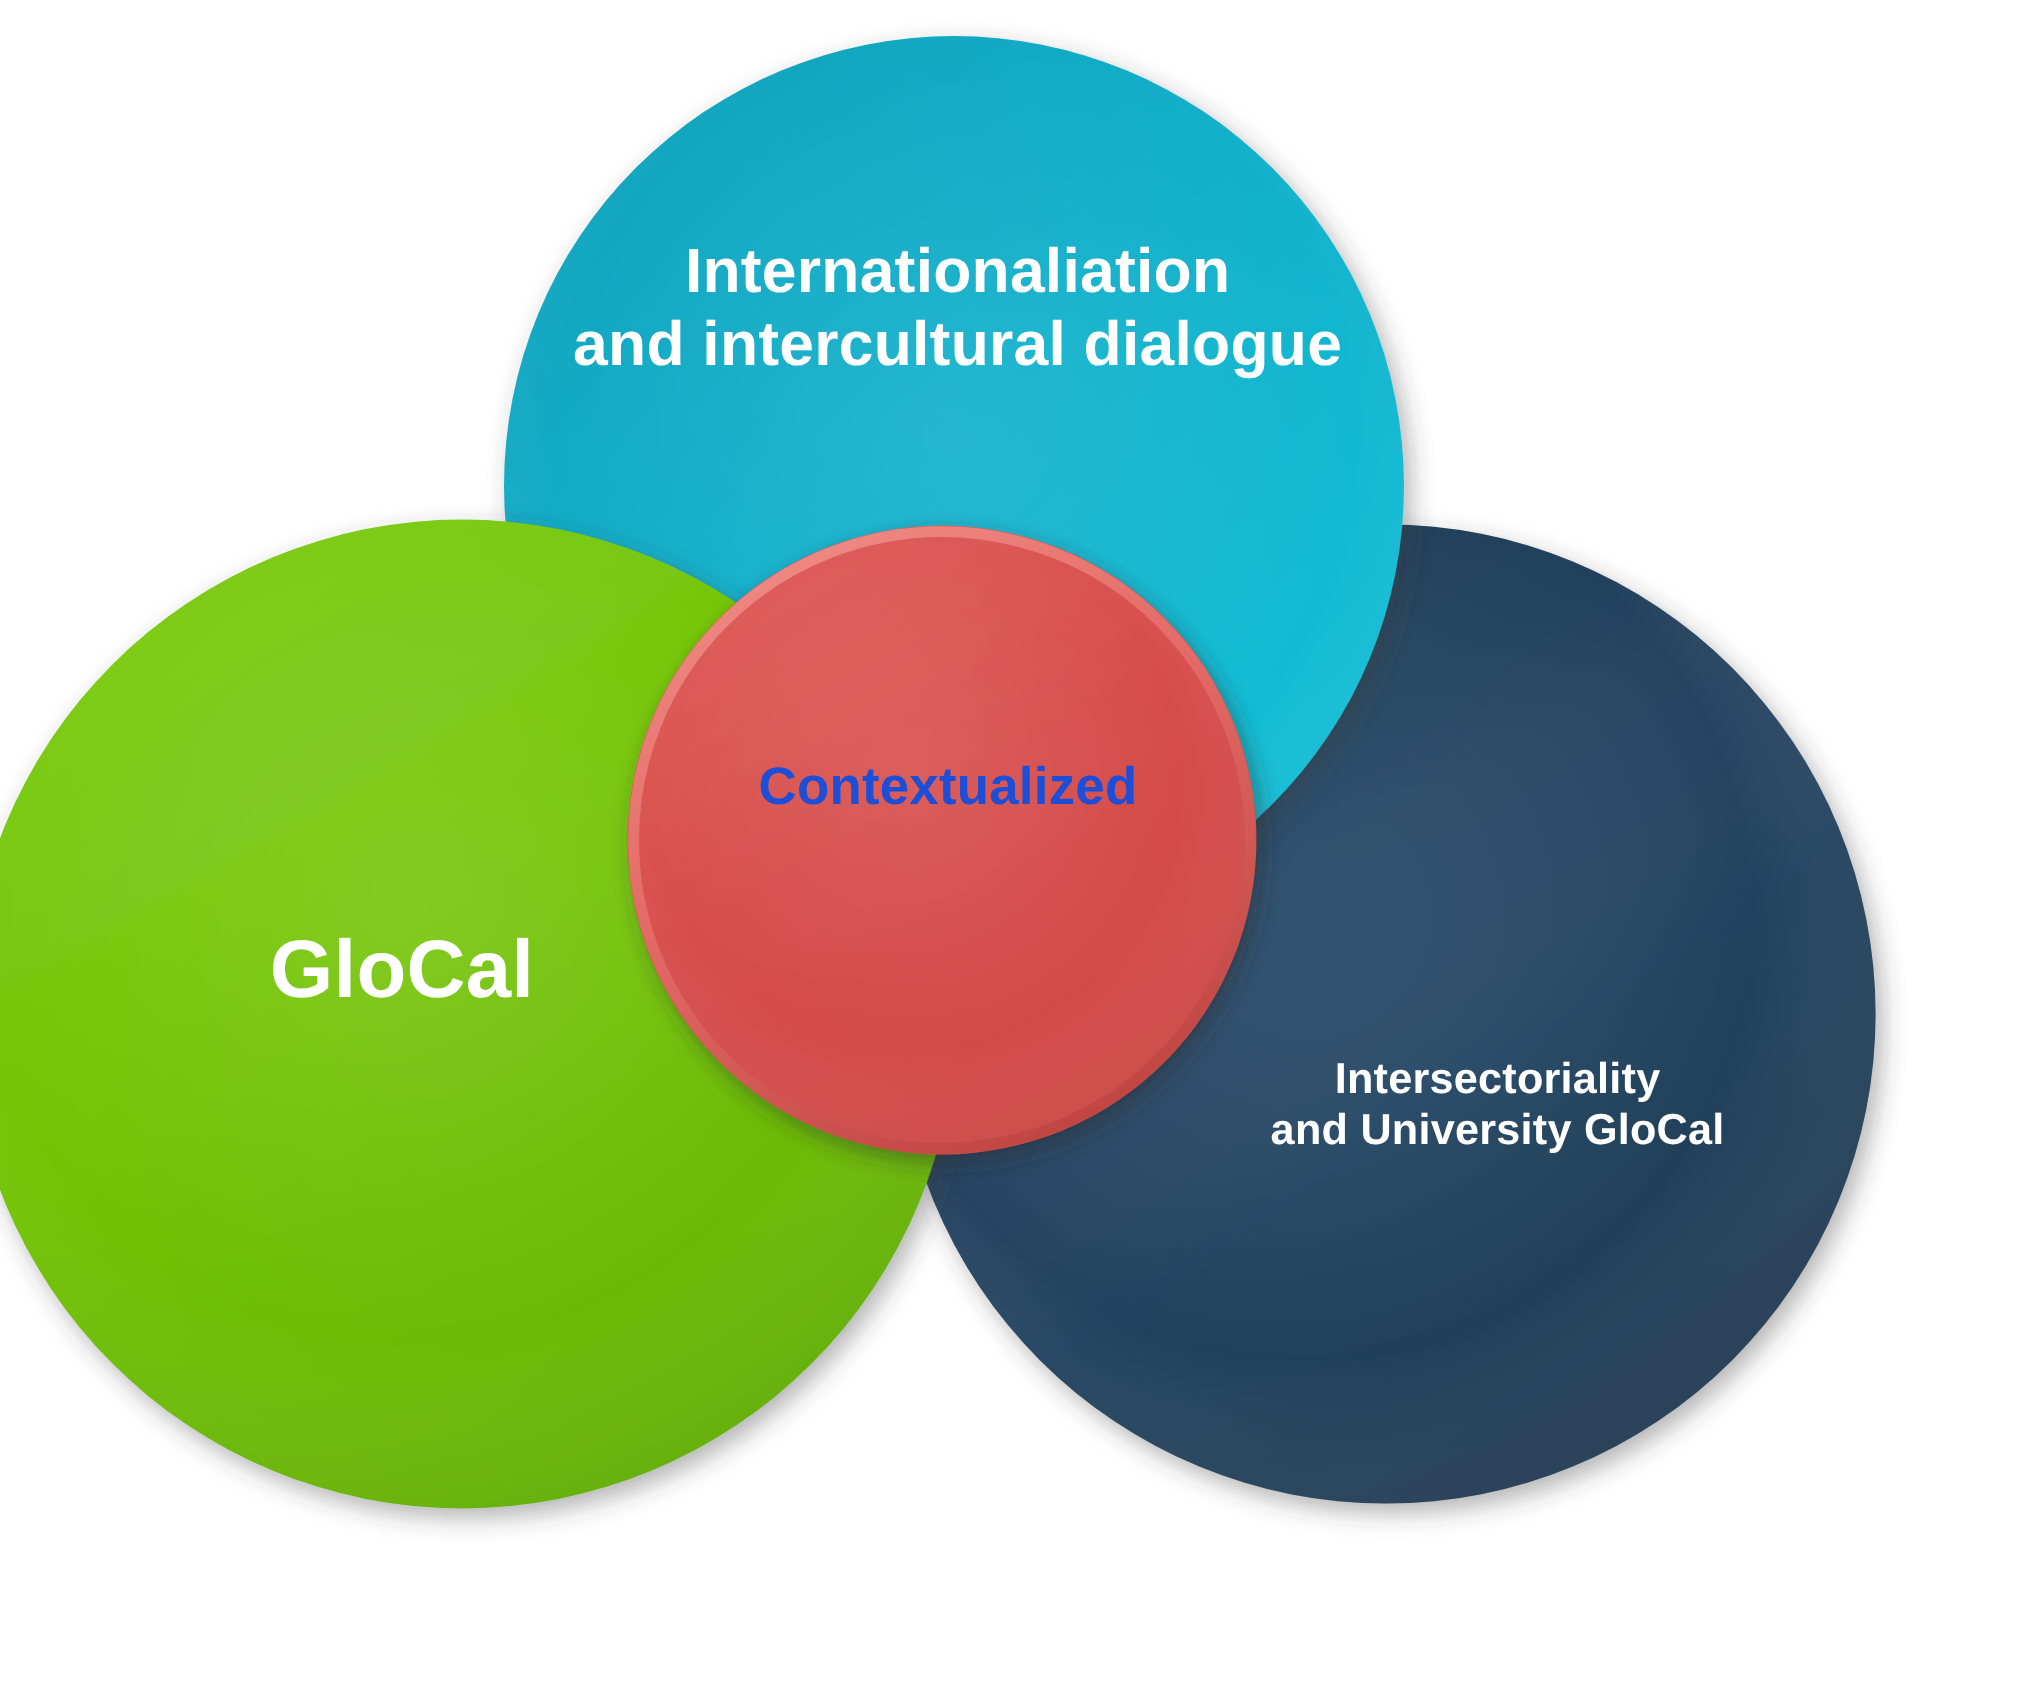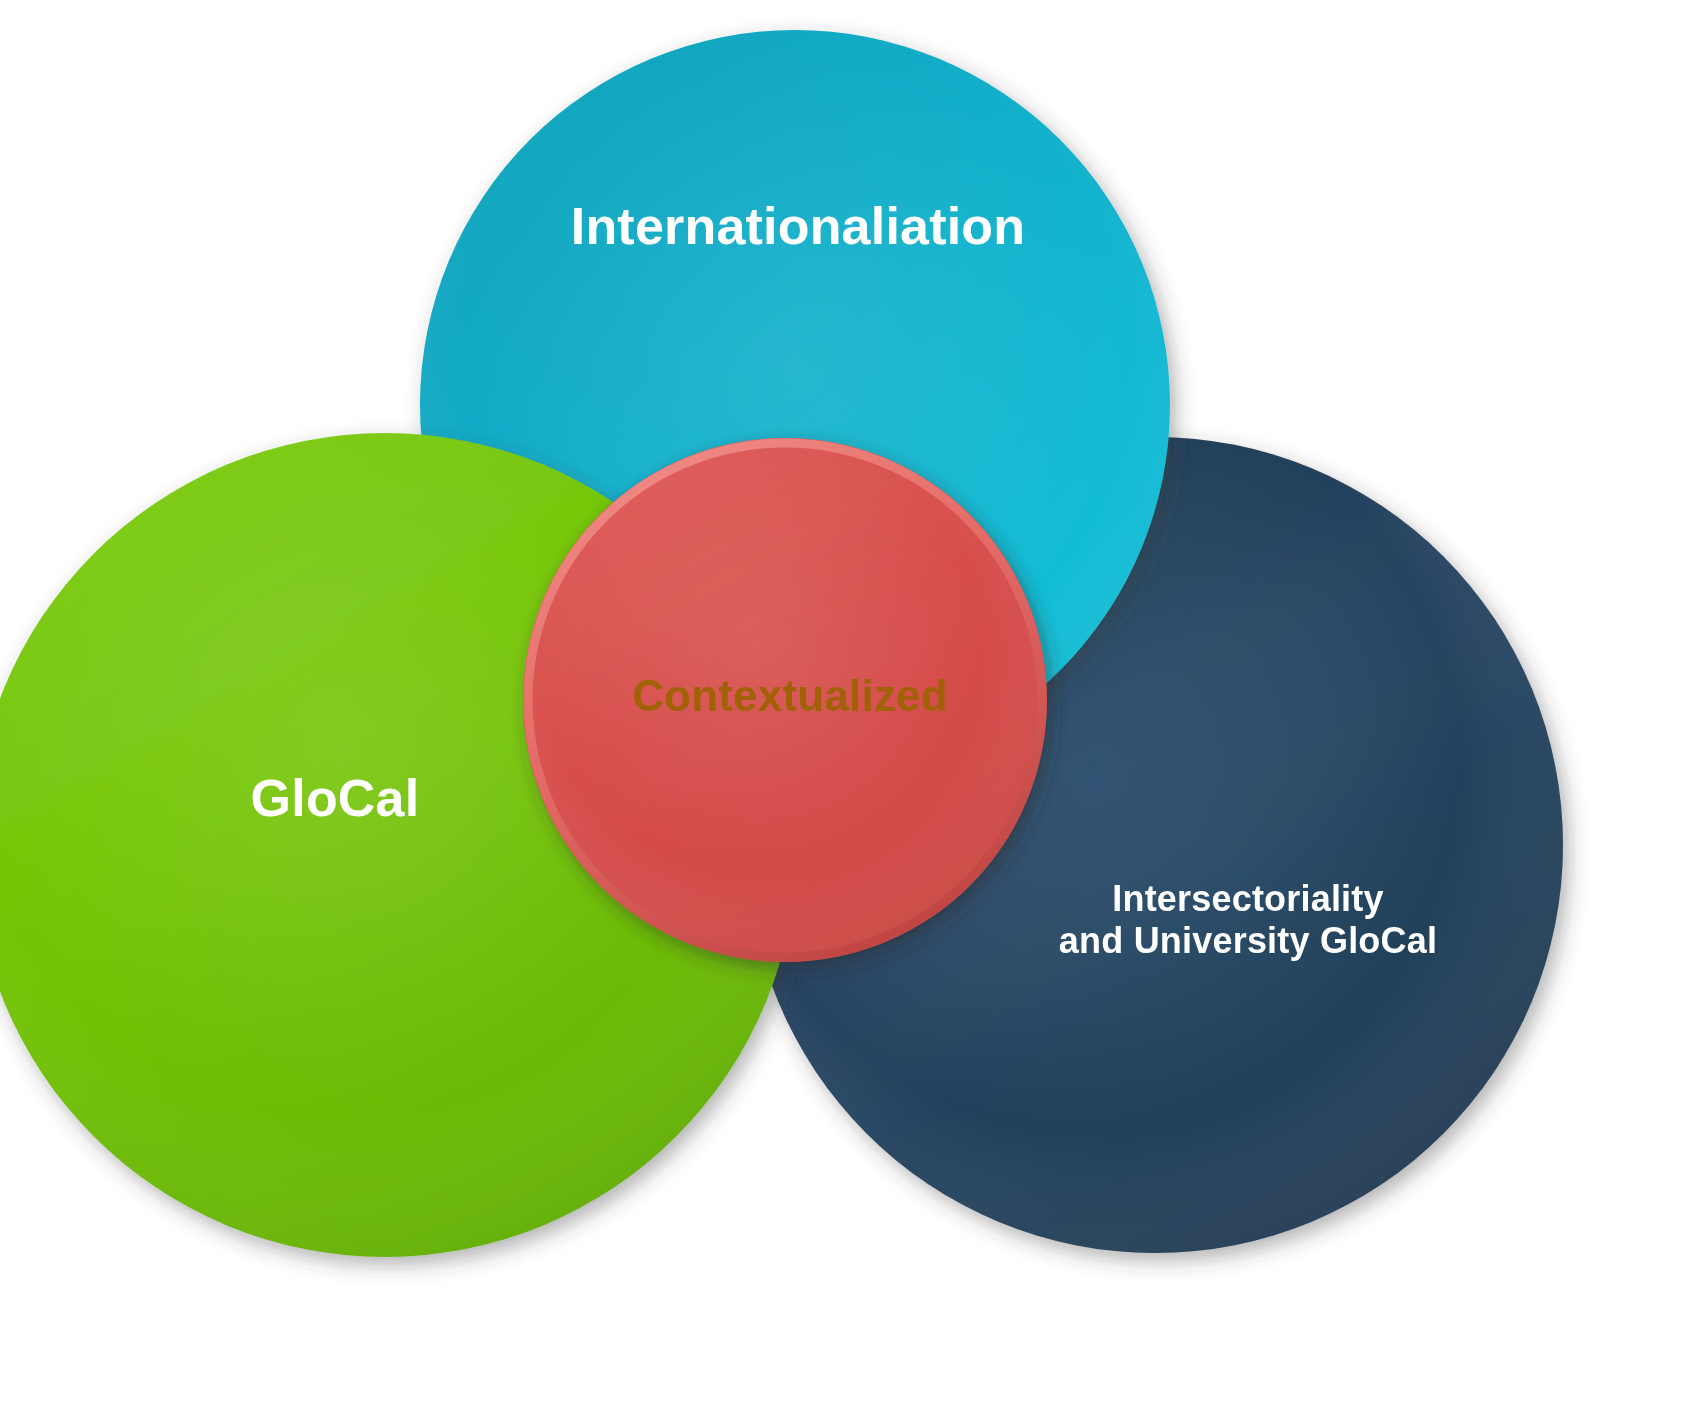--- a/index.html
+++ b/index.html
@@ -43,21 +43,21 @@
     left: 398px;
     top: 196px;
     width: 800px;
     font-size: 52px;
   }
   
   #label-glocal {
     left: 30px;
     top: 768px;
     width: 610px;
-    font-size: 52px;
+    font-size: 68px;
   }
   
   #label-intersectoriality {
     left: 918px;
     top: 878px;
     width: 660px;
     font-size: 36px;
   }
   
   #label-contextualized {
@@ -150,28 +150,29 @@
 
     <g>
       <circle cx="785" cy="700" r="262" fill="url(#gradRed)" filter="url(#coreShadow)"></circle>
       <circle cx="785" cy="700" r="262" fill="url(#shadeRed)"></circle>
       <circle cx="785" cy="700" r="257" fill="none" stroke="url(#rimRed)" stroke-width="9"></circle>
     </g>
   </svg>
 
   <div class="label" id="label-internationalization" style="color: rgb(255, 255, 255);">
     <span class="line">Internationaliation</span>
+    <span class="line">and intercultural dialogue</span>
   </div>
 
   <div class="label" id="label-glocal" style="color: rgb(255, 255, 255);">
     <span class="line">GloCal</span>
   </div>
 
   <div class="label" id="label-intersectoriality" style="color: rgb(255, 255, 255);">
     <span class="line">Intersectoriality</span>
     <span class="line">and University GloCal</span>
   </div>
 
-  <div class="label" id="label-contextualized" style="color: #a16207; margin-top: 40px;">
+  <div class="label" id="label-contextualized" style="color: #1d4ed8;">
     <span class="line">Contextualized</span>
   </div>
 
 </div>
 
 </body></html>

